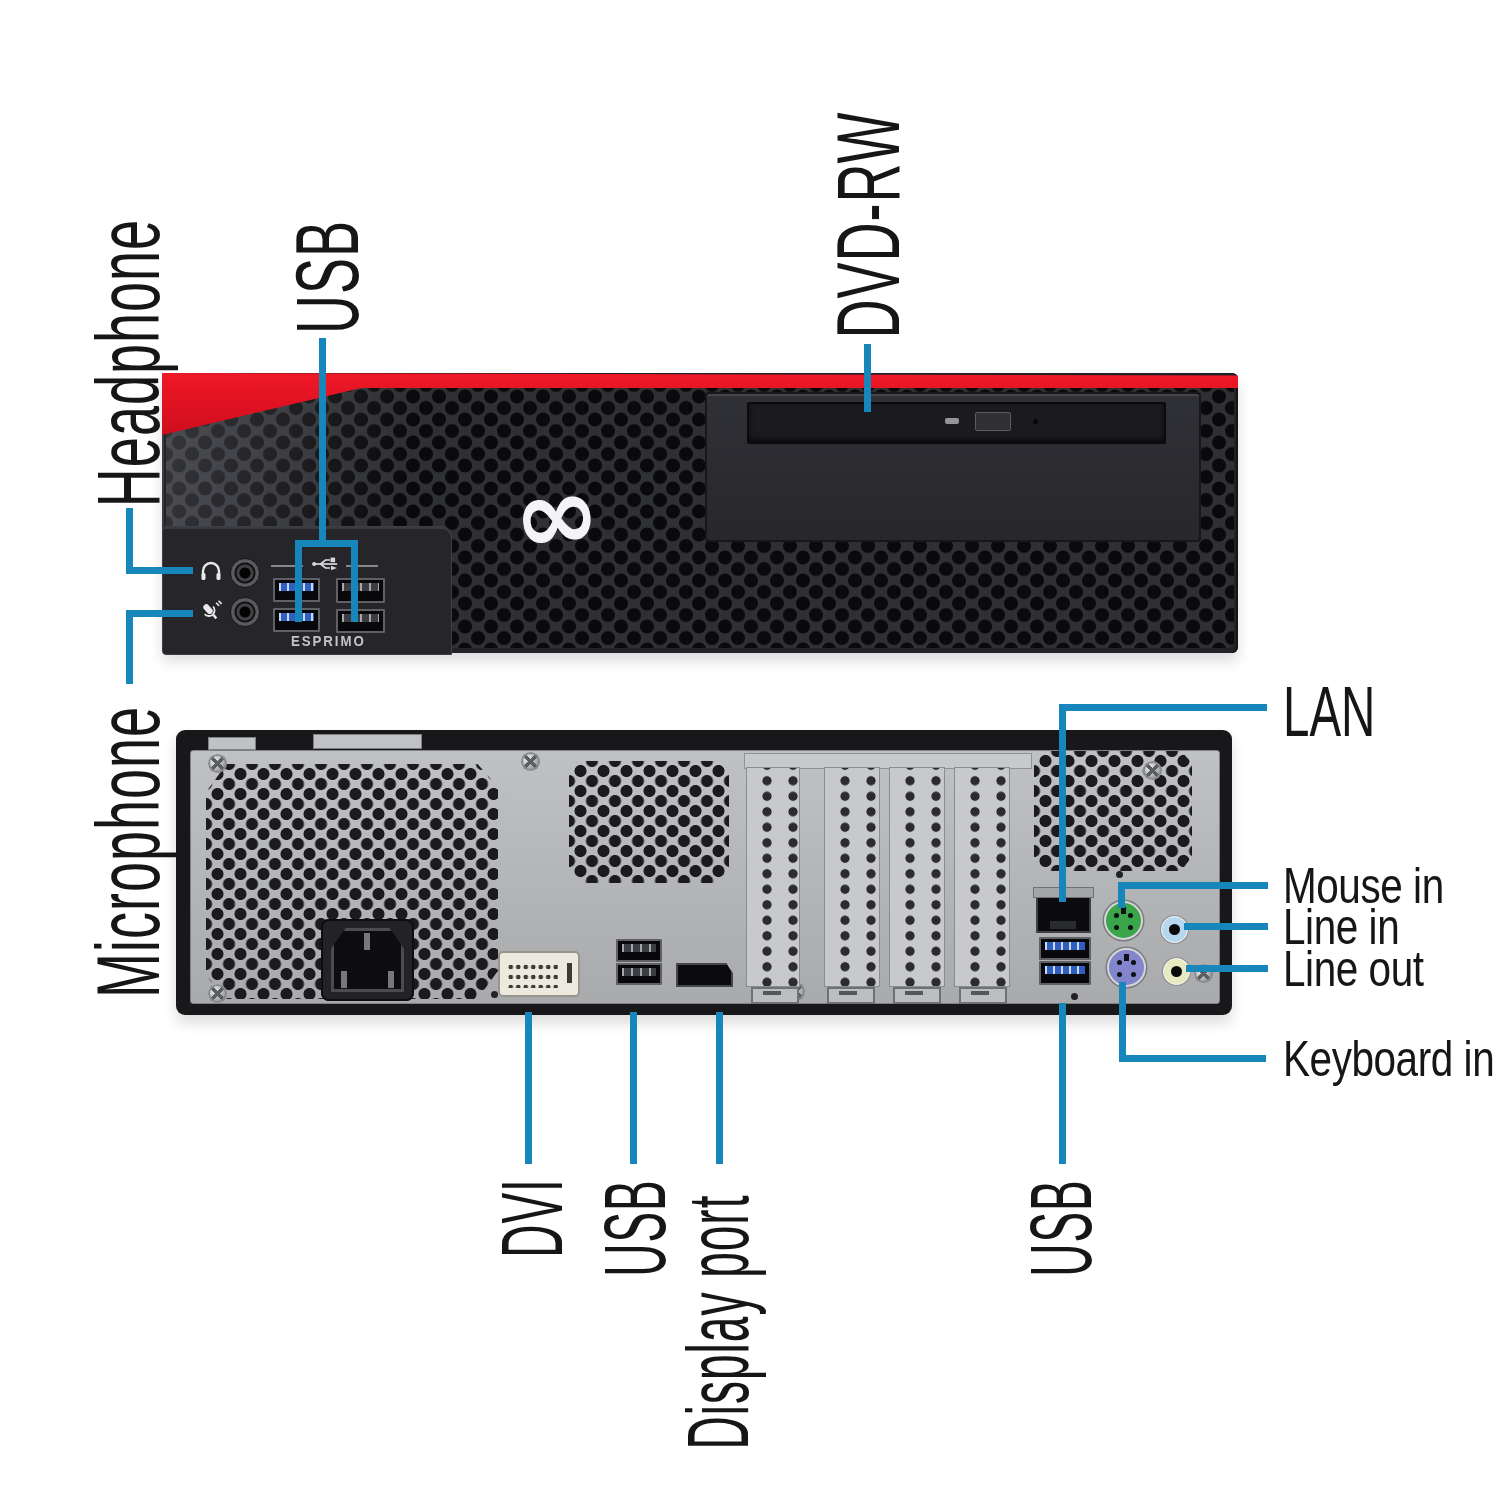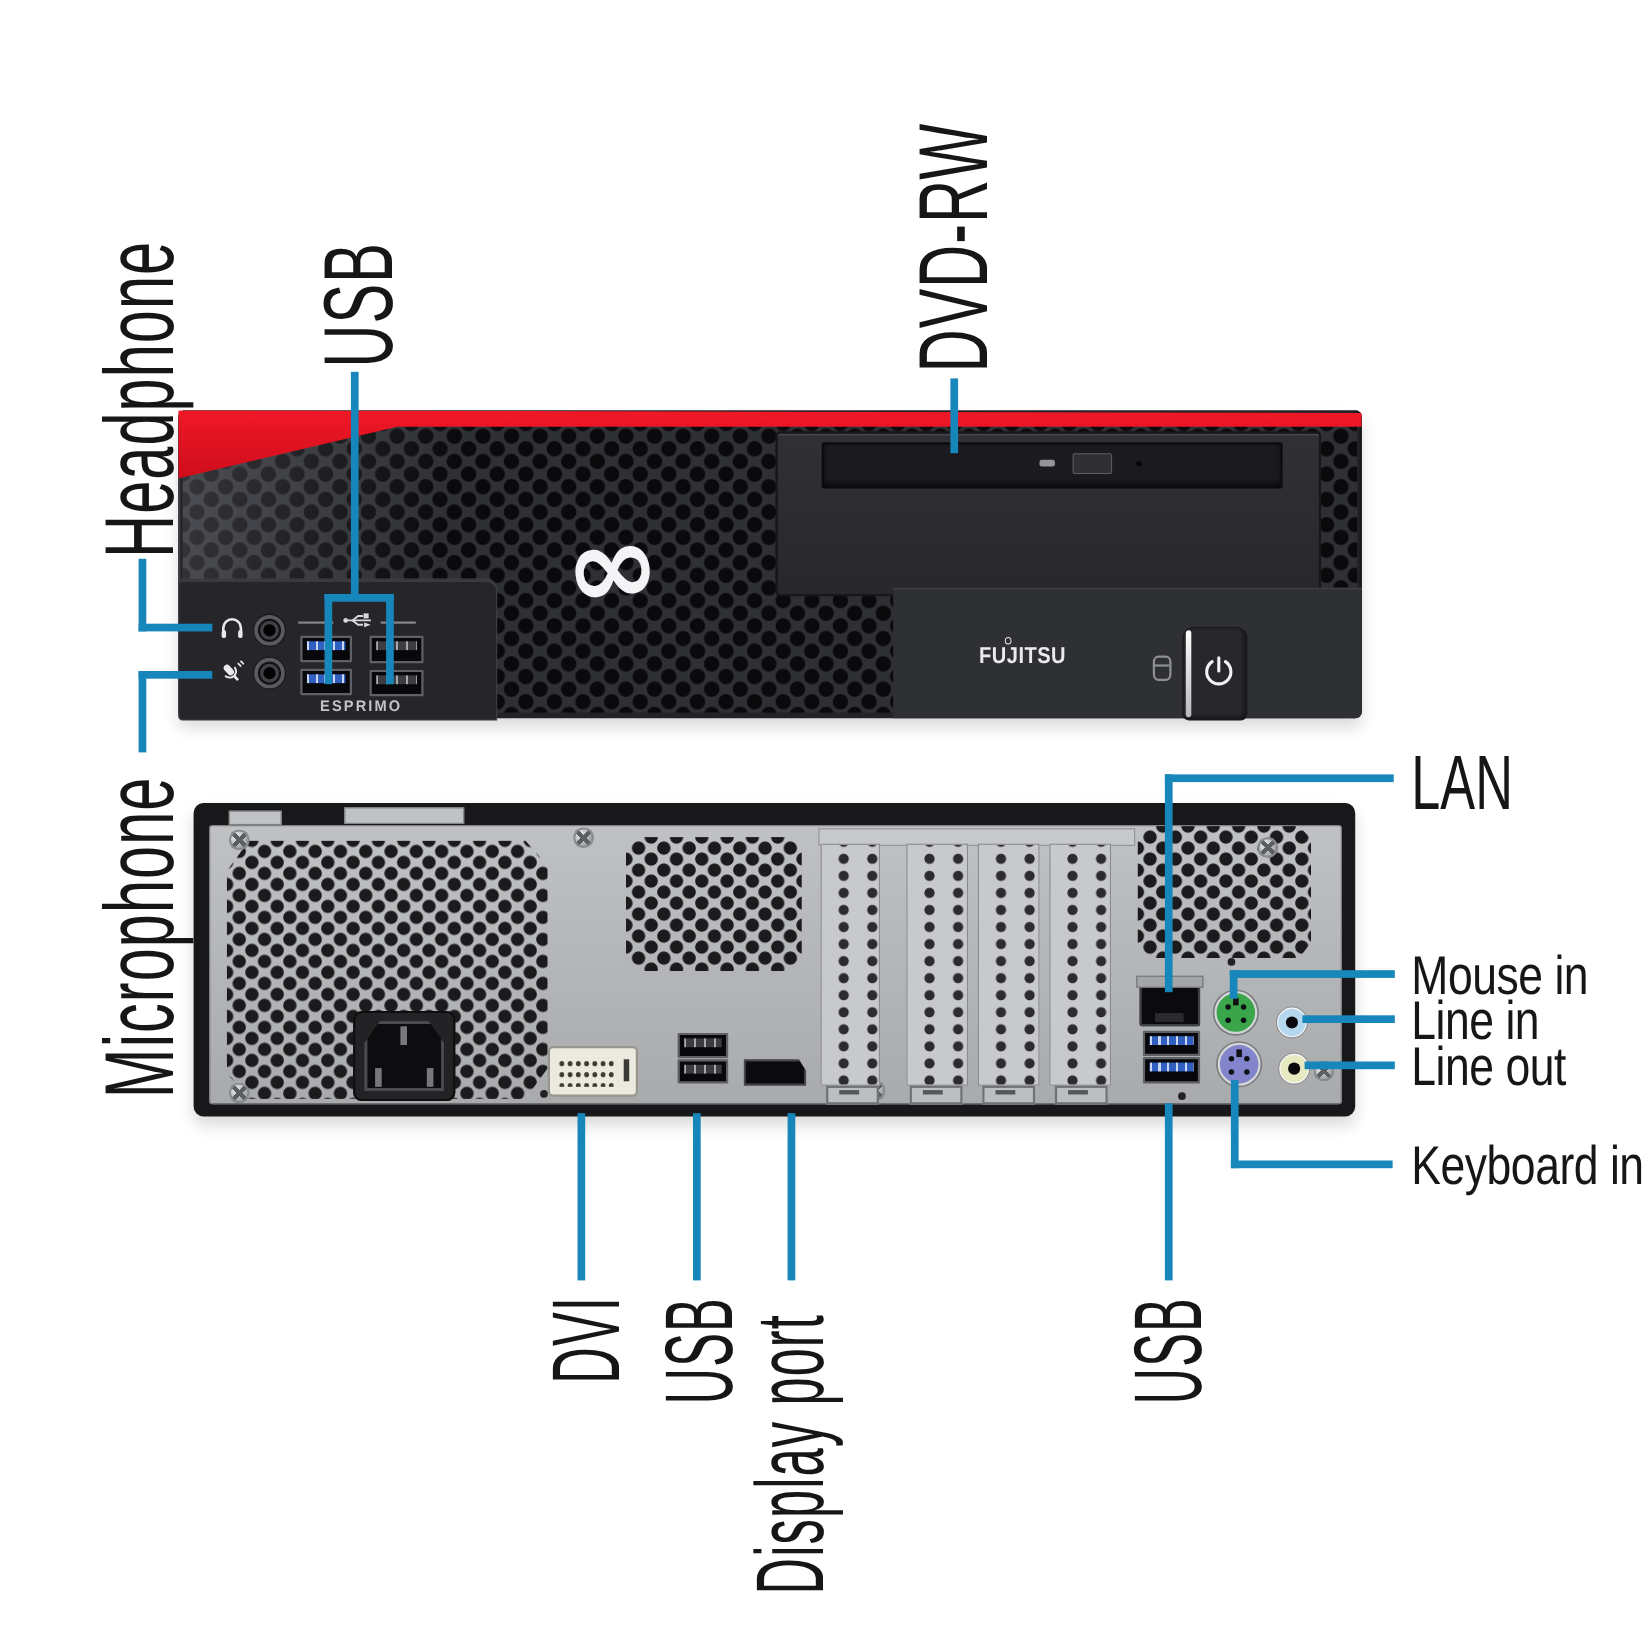--- a/index.html
+++ b/index.html
@@ -191,37 +191,20 @@
       <div class="usbp usb-blue" style="left:110px;top:81px;width:43px;height:20px;">
           <i></i>
         </div>
       <div class="usbp usb-blk" style="left:173px;top:82px;width:45px;height:20px;">
           <i></i>
         </div>
 
       <div class="esprimo">ESPRIMO</div>
     </div>
 
-    <div class="abs f-low">
-      <div class="fujitsu">
-        <span>FUJITSU</span>
-        <span class="fj-ring"></span>
-      </div>
-      <div class="hddled"></div>
-      <div class="pwr">
-        <span class="abs" style="left:16px;top:24px;">
-          <svg width="32" height="34" viewBox="0 0 32 34">
-              <g stroke="#f2f2f4" stroke-width="2.8" fill="none" stroke-linecap="round">
-                <path d="M16 3v12"></path>
-                <path d="M10 6.5a11 11 0 1 0 12 0"></path>
-              </g>
-            </svg>
-        </span>
-      </div>
-    </div>
   </div>
 
   <div class="abs back">
     <div class="b-tab" style="left:32px;top:7px;width:46px;height:11px;"></div>
     <div class="b-tab" style="left:137px;top:4px;width:107px;height:13px;"></div>
 
     <div class="abs b-panel">
       <div class="hex" style="left:15px;top:13px;width:292px;height:235px;"></div>
       <div class="hex" style="left:378px;top:10px;width:160px;height:122px;"></div>
       <div class="hex" style="left:843px;top:0px;width:158px;height:120px;"></div>

